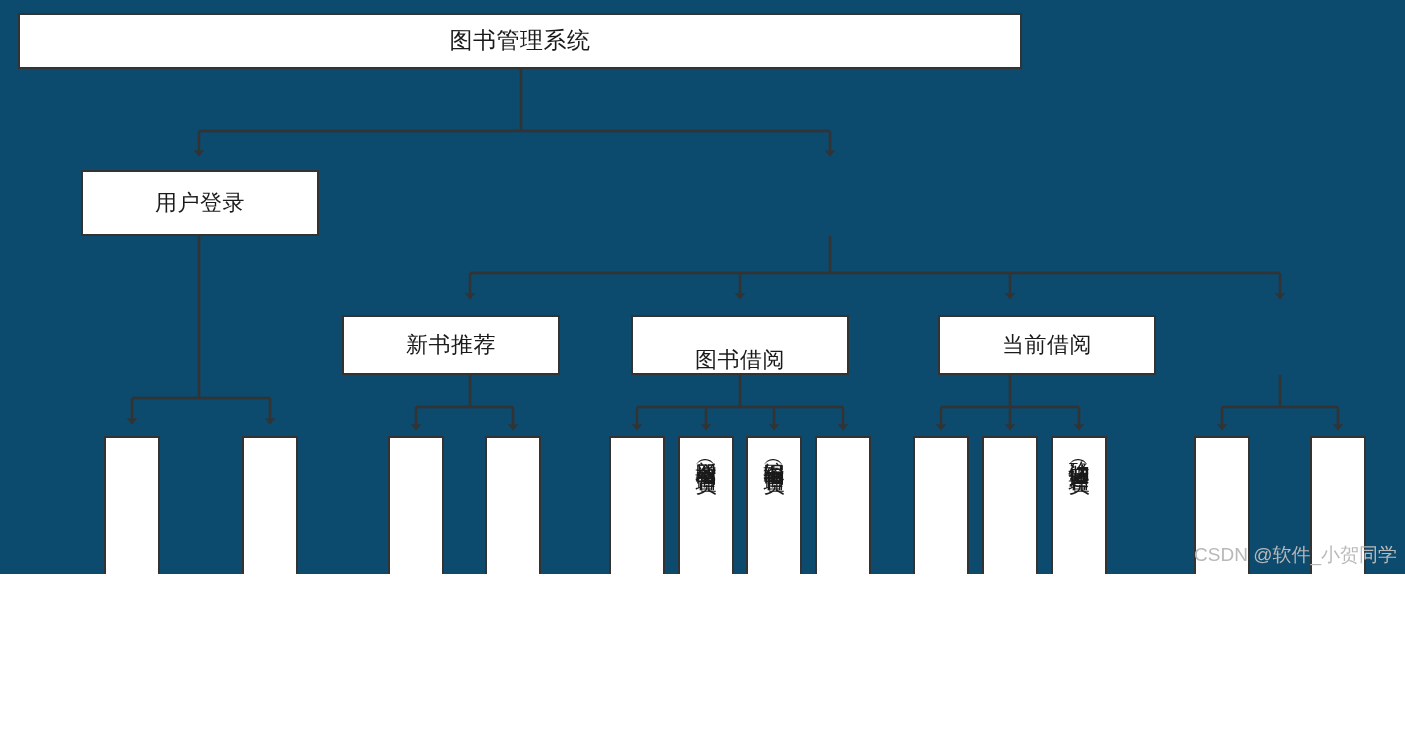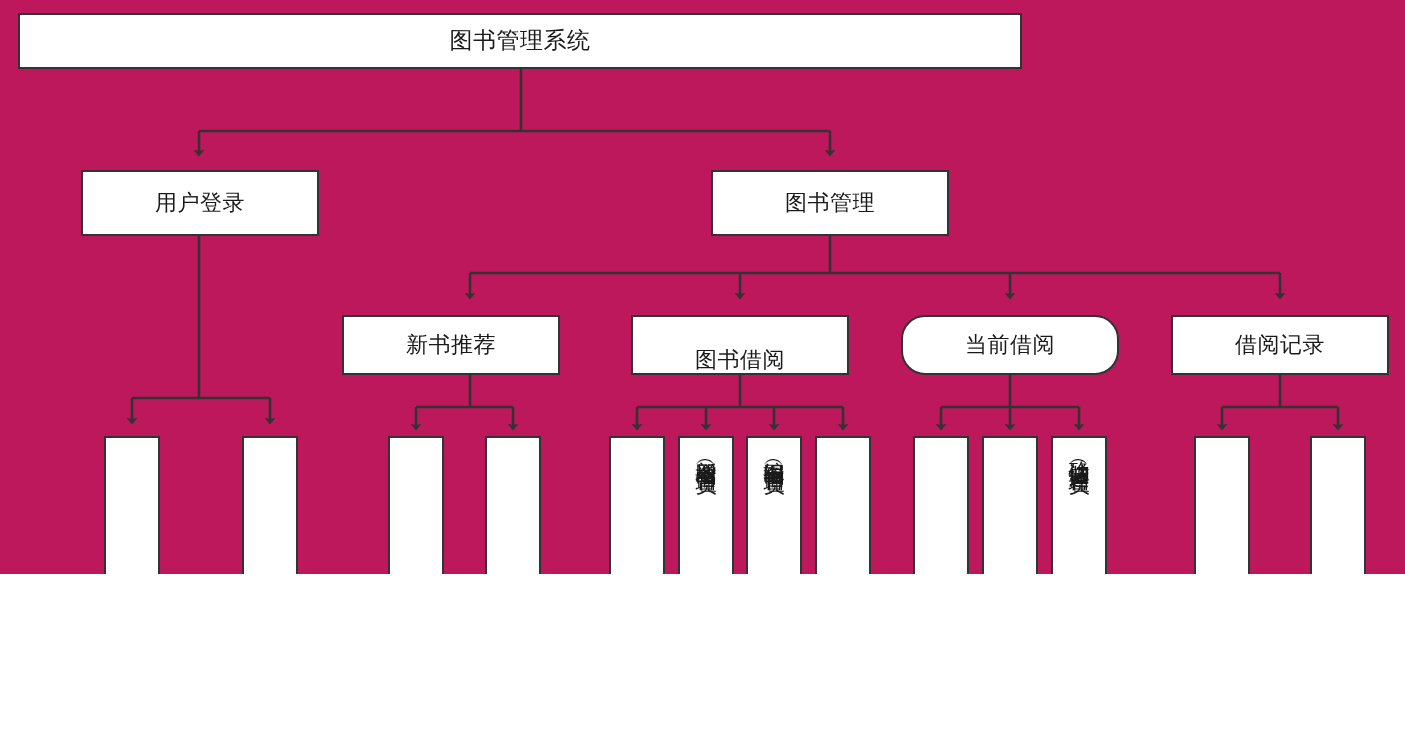--- a/index.html
+++ b/index.html
@@ -7,21 +7,21 @@
     padding: 0;
     background: #ffffff;
   }
   body {
     font-family: "Liberation Sans", "DejaVu Sans", sans-serif;
   }
   #diagram-root {
     position: relative;
     width: 1405px;
     height: 574px;
-    background: #be185d;
+    background: #0c4a6e;
     overflow: hidden;
   }
   #diagram-svg {
     position: absolute;
     left: 0;
     top: 0;
     width: 1405px;
     height: 747px;
   }
   .node-box {
@@ -130,35 +130,29 @@
     </g>
   </svg>
 
   <div class="node-box node-horizontal node-root" style="left:18px; top:13px; width:1004px; height:56px;">
     <span class="node-label">图书管理系统</span>
   </div>
 
   <div class="node-box node-horizontal" style="left:81px; top:170px; width:238px; height:66px;">
     <span class="node-label">用户登录</span>
   </div>
-  <div class="node-box node-horizontal" style="left:711px; top:170px; width:238px; height:66px;">
-    <span class="node-label">图书管理</span>
-  </div>
 
   <div class="node-box node-horizontal" style="left:342px; top:315px; width:218px; height:60px;">
     <span class="node-label">新书推荐</span>
   </div>
   <div class="node-box node-horizontal" style="left:631px; top:315px; width:218px; height:60px;align-items:flex-end;">
     <span class="node-label">图书借阅</span>
   </div>
-  <div class="node-box node-horizontal" style="left:901px; top:315px; width:218px; height:60px;border-radius:24px;">
+  <div class="node-box node-horizontal" style="left:938px; top:315px; width:218px; height:60px;">
     <span class="node-label">当前借阅</span>
-  </div>
-  <div class="node-box node-horizontal" style="left:1171px; top:315px; width:218px; height:60px;">
-    <span class="node-label">借阅记录</span>
   </div>
 
   <div class="node-box node-vertical center-text" style="left:104px; top:436px; width:56px; height:297px;">
     <span class="node-label">用户登录</span>
   </div>
   <div class="node-box node-vertical center-text" style="left:242px; top:436px; width:56px; height:297px;">
     <span class="node-label">注销登录</span>
   </div>
 
   <div class="node-box node-vertical center-text" style="left:388px; top:436px; width:56px; height:297px;">
@@ -191,14 +185,15 @@
     <span class="node-label">确认归还（管理员）</span>
   </div>
 
   <div class="node-box node-vertical center-text" style="left:1194px; top:436px; width:56px; height:297px;">
     <span class="node-label">新增借阅记录</span>
   </div>
   <div class="node-box node-vertical center-text" style="left:1310px; top:436px; width:56px; height:297px;">
     <span class="node-label">查询借阅记录</span>
   </div>
 
+  <div id="watermark">CSDN @软件_小贺同学</div>
 
 </div>
 
 </body></html>

